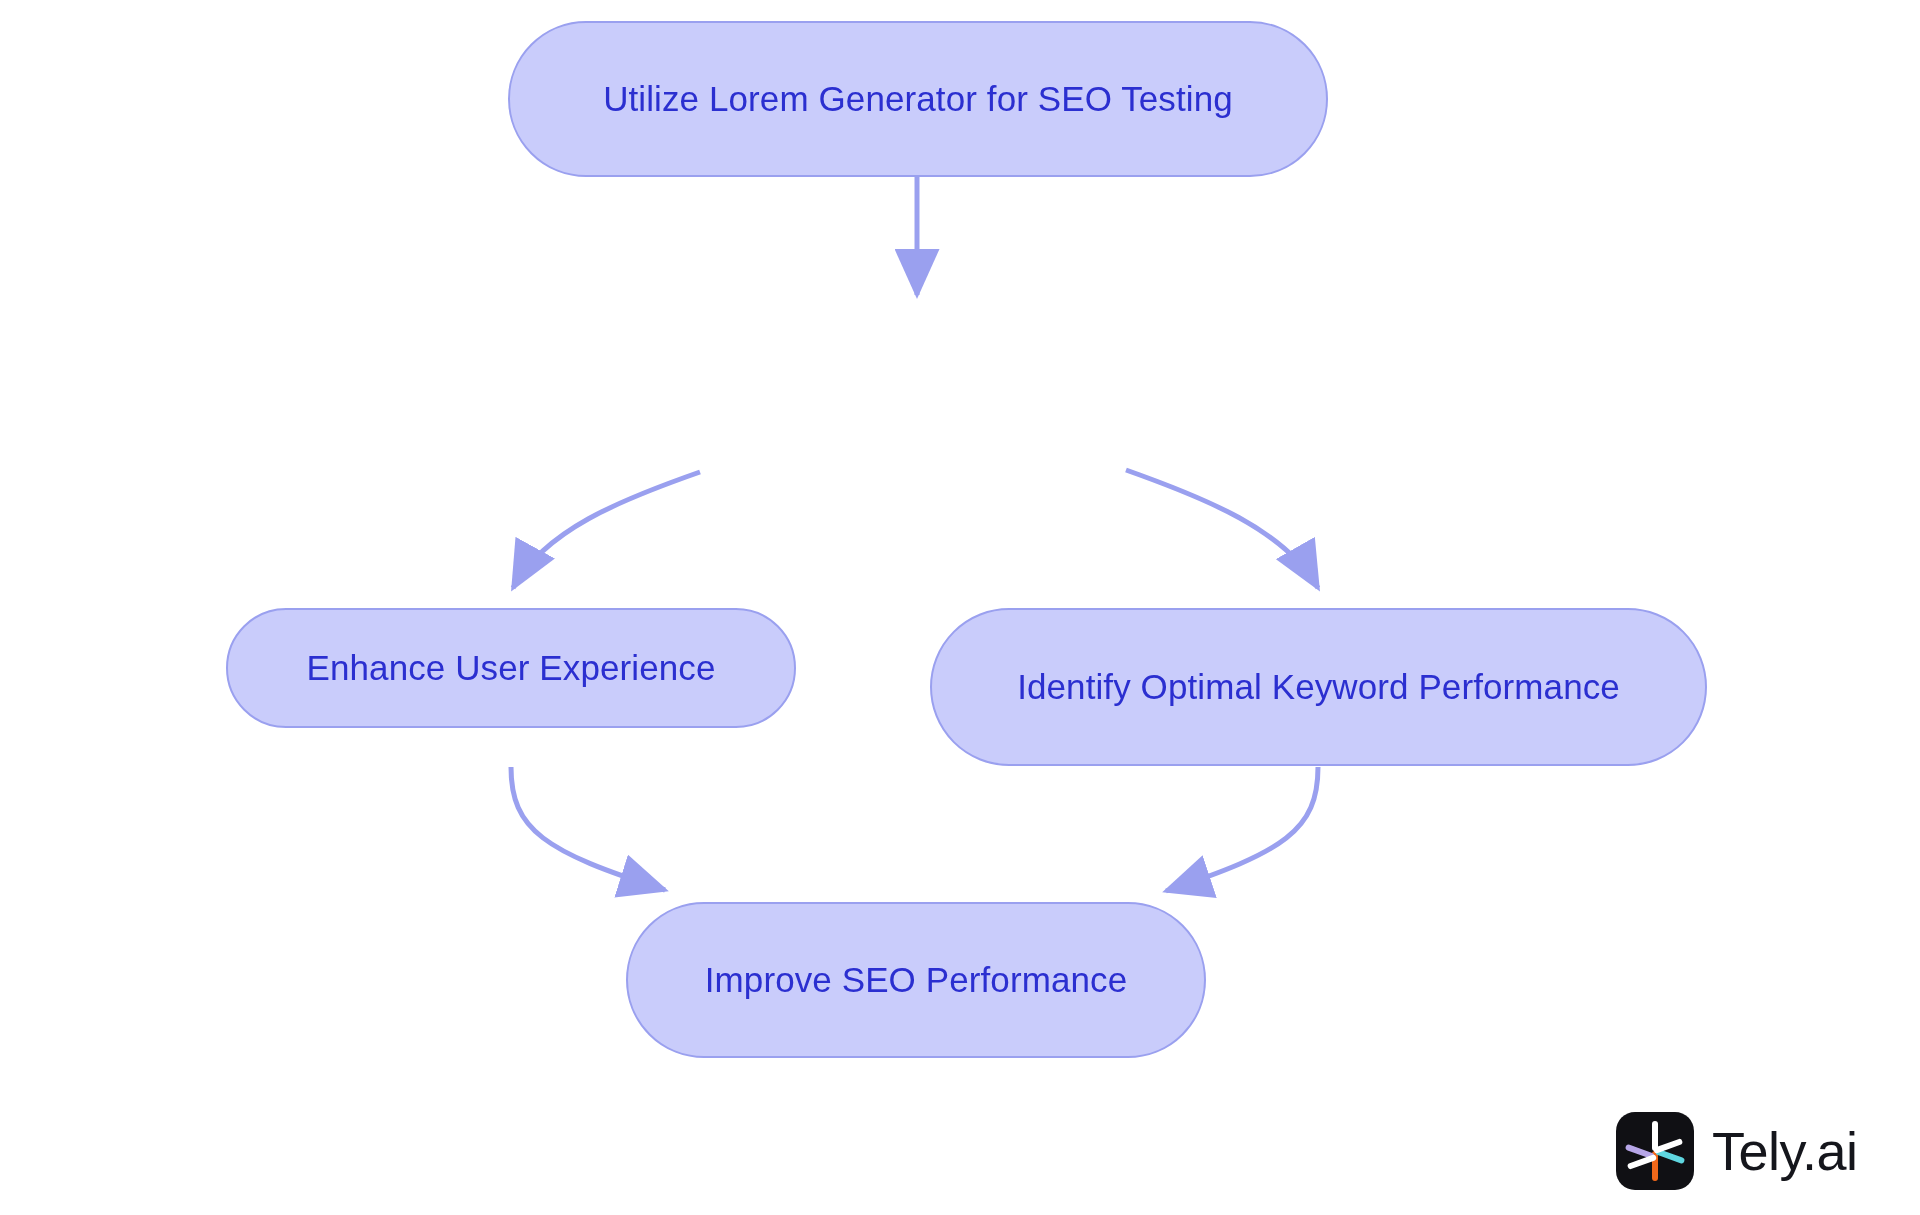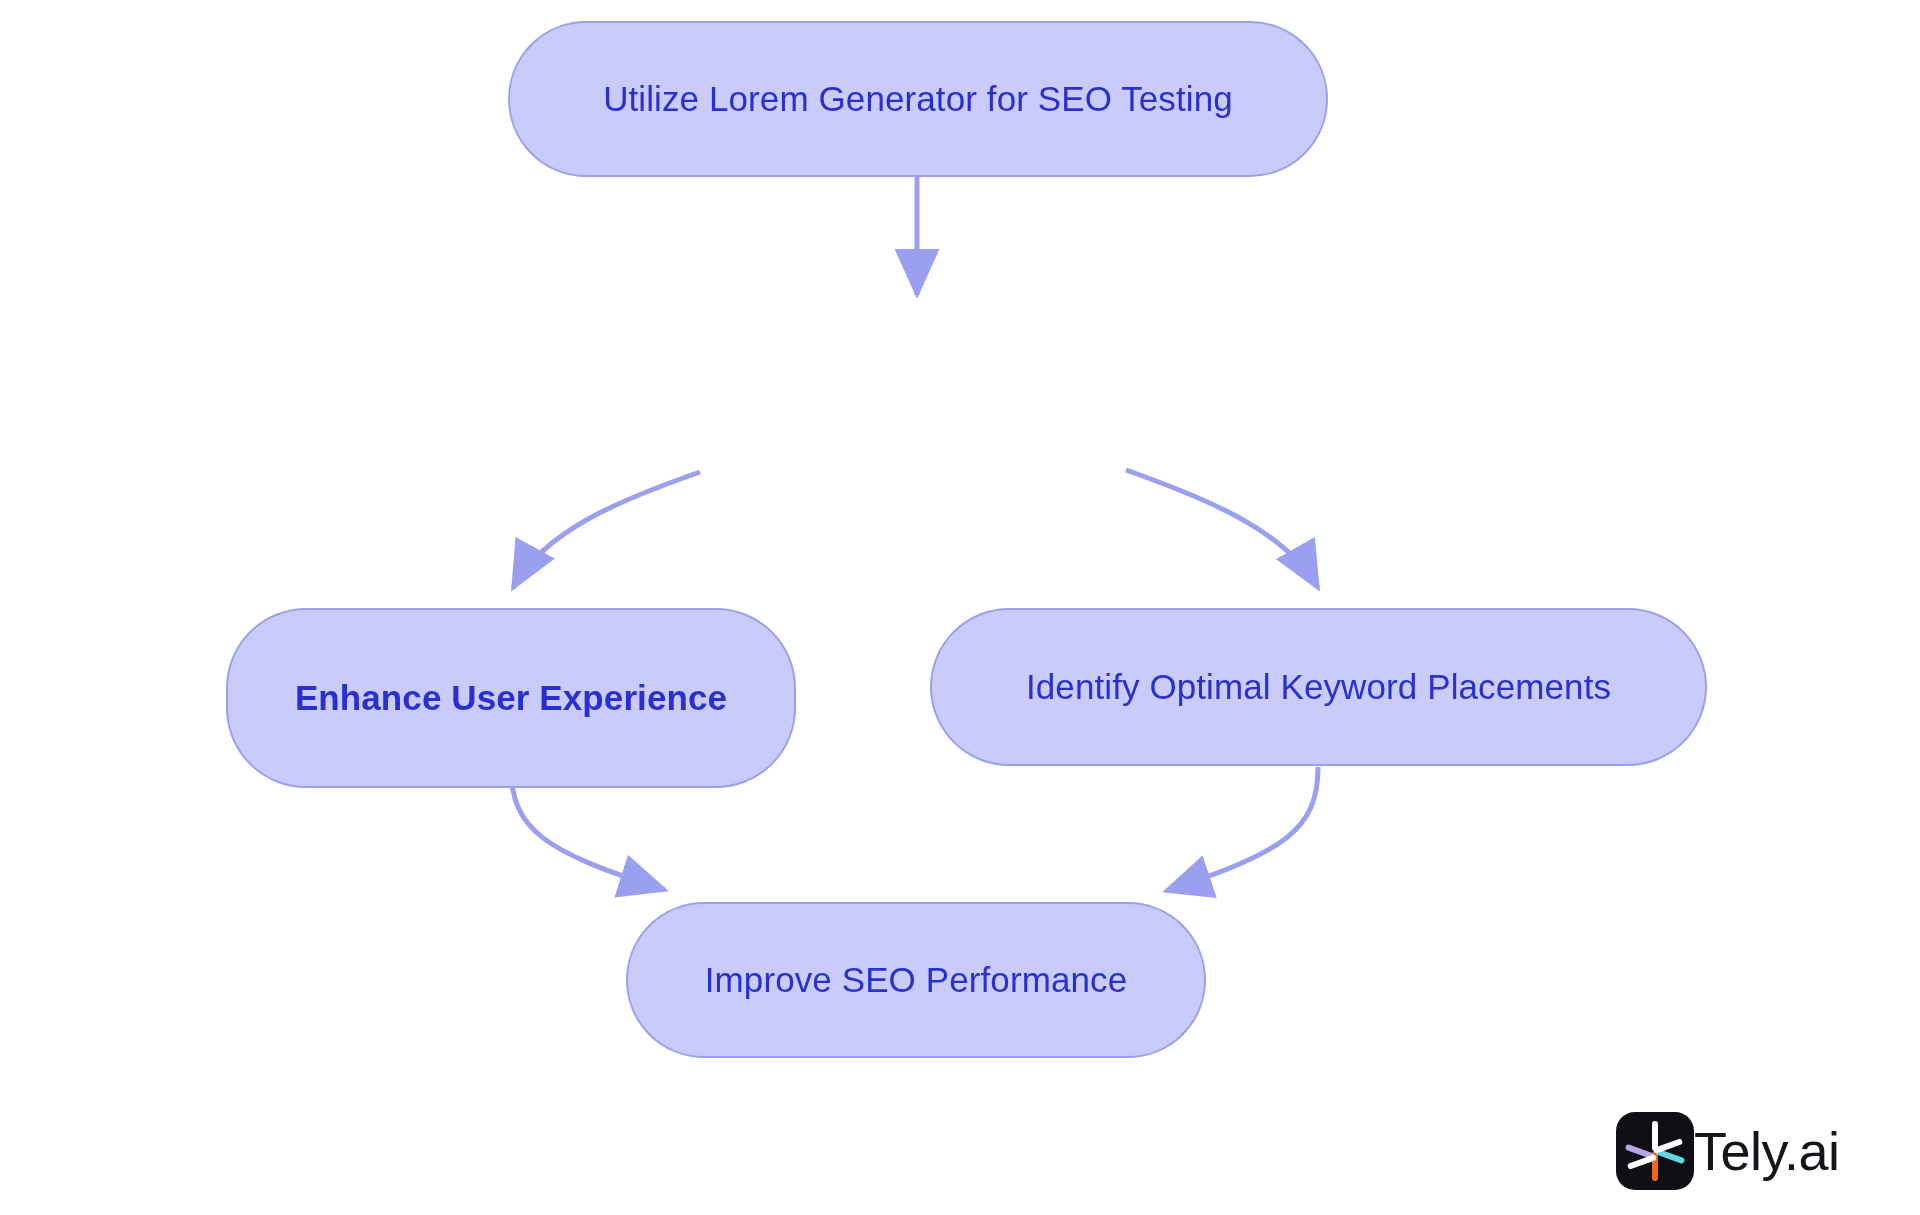--- a/index.html
+++ b/index.html
@@ -53,22 +53,21 @@
   #node-assess {
     left: 663px;
     top: 314px;
     width: 508px;
     height: 156px;
   }
   #node-ux {
     left: 226px;
     top: 608px;
     width: 570px;
-    height: 180px;
-    font-weight: bold;
+    height: 120px;
   }
   #node-keywords {
     left: 930px;
     top: 608px;
     width: 777px;
     height: 158px;
   }
   #node-seo {
     left: 626px;
     top: 902px;
@@ -76,21 +75,21 @@
     height: 156px;
     text-align: center;
   }
   
   #brand {
     position: absolute;
     left: 1616px;
     top: 1112px;
     display: flex;
     align-items: center;
-    gap: 0;
+    gap: 18px;
     z-index: 3;
   }
   #brand-mark {
     position: relative;
     width: 78px;
     height: 78px;
     background: #101014;
     border-radius: 19px;
     overflow: hidden;
     flex: 0 0 auto;
@@ -141,21 +140,21 @@
   <div class="node" id="node-start">
     <span>Utilize Lorem Generator for SEO Testing</span>
   </div>
 
 
   <div class="node" id="node-ux">
     <span>Enhance User Experience</span>
   </div>
 
   <div class="node" id="node-keywords">
-    <span>Identify Optimal Keyword Placements</span>
+    <span>Identify Optimal Keyword Performance</span>
   </div>
 
   <div class="node" id="node-seo">
     <span>Improve SEO Performance</span>
   </div>
 
   <div id="brand">
     <div id="brand-mark">
 
       <span style="left:36px; top:9px; width:6px; height:30px; background:#ffffff;"></span>

